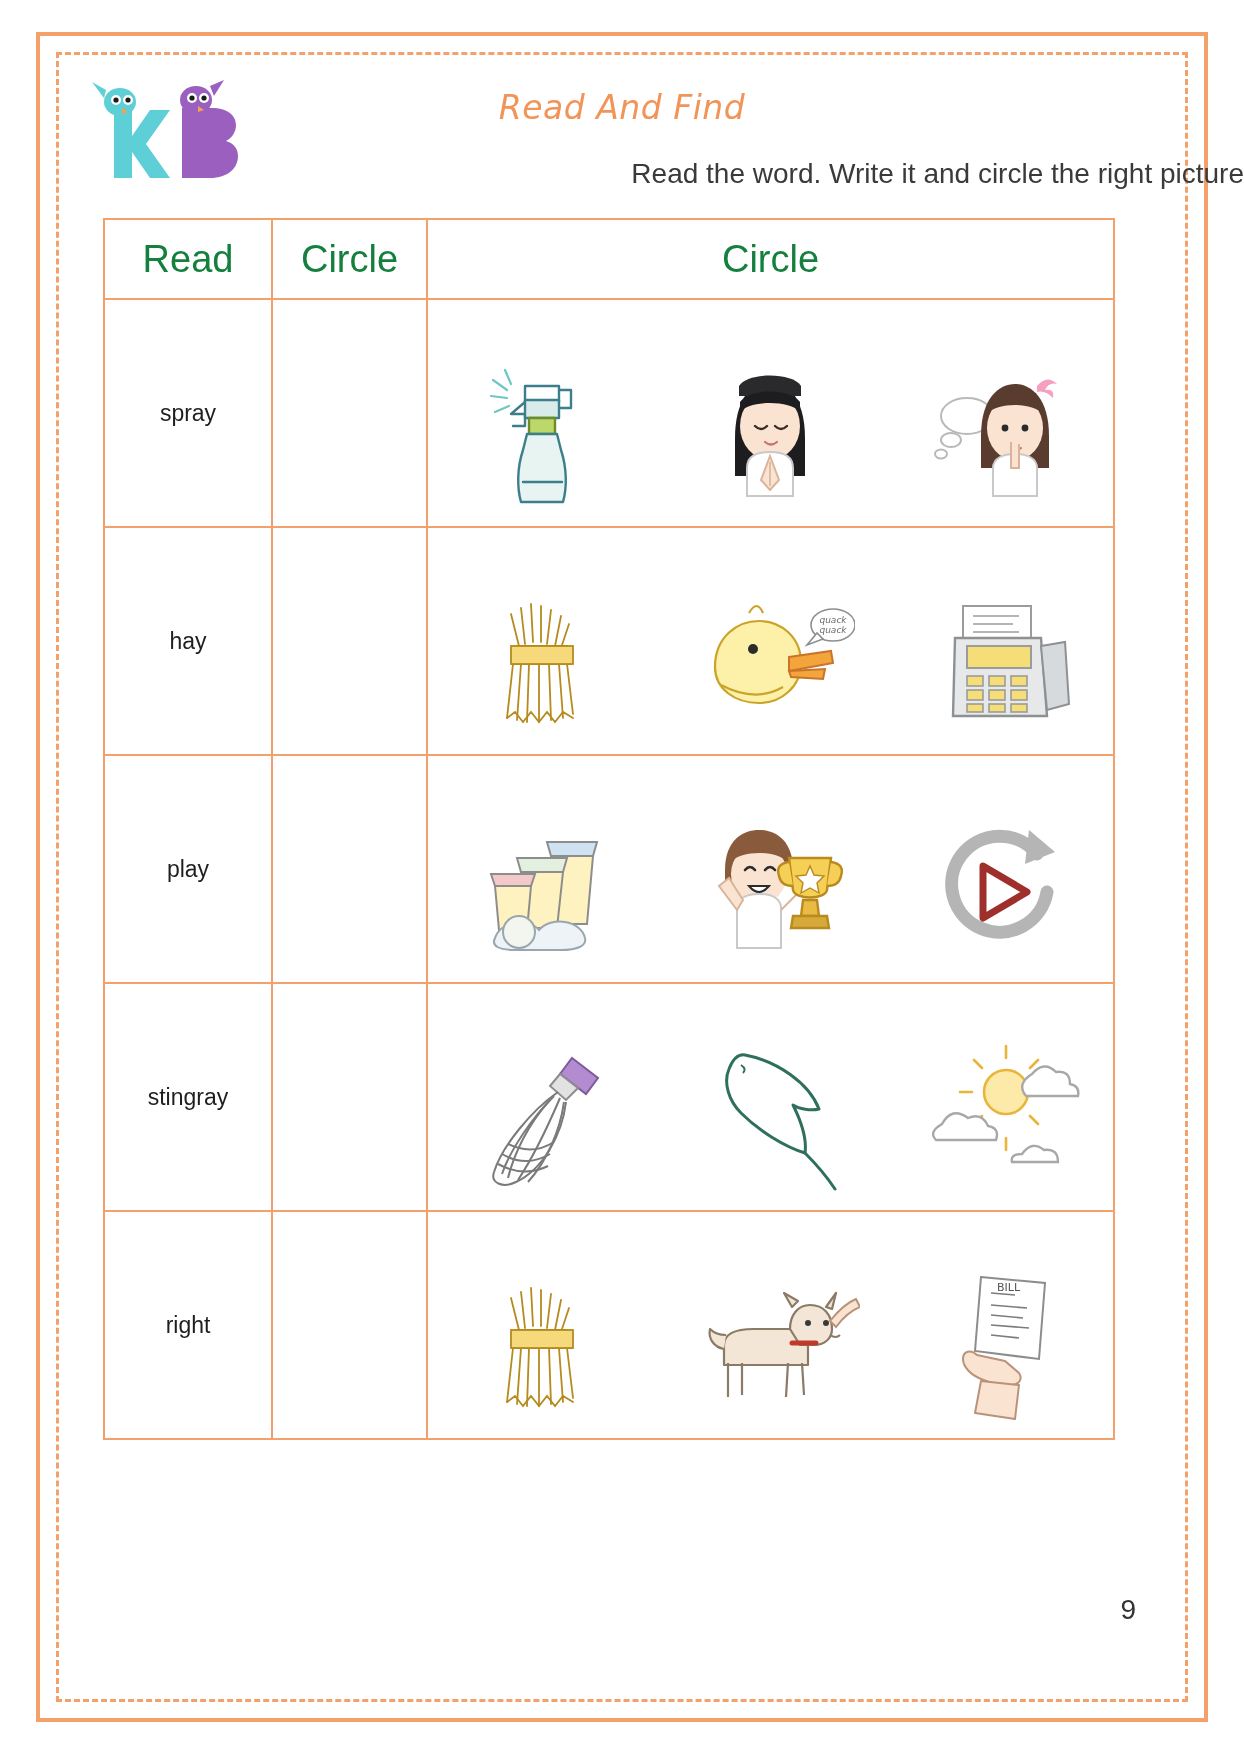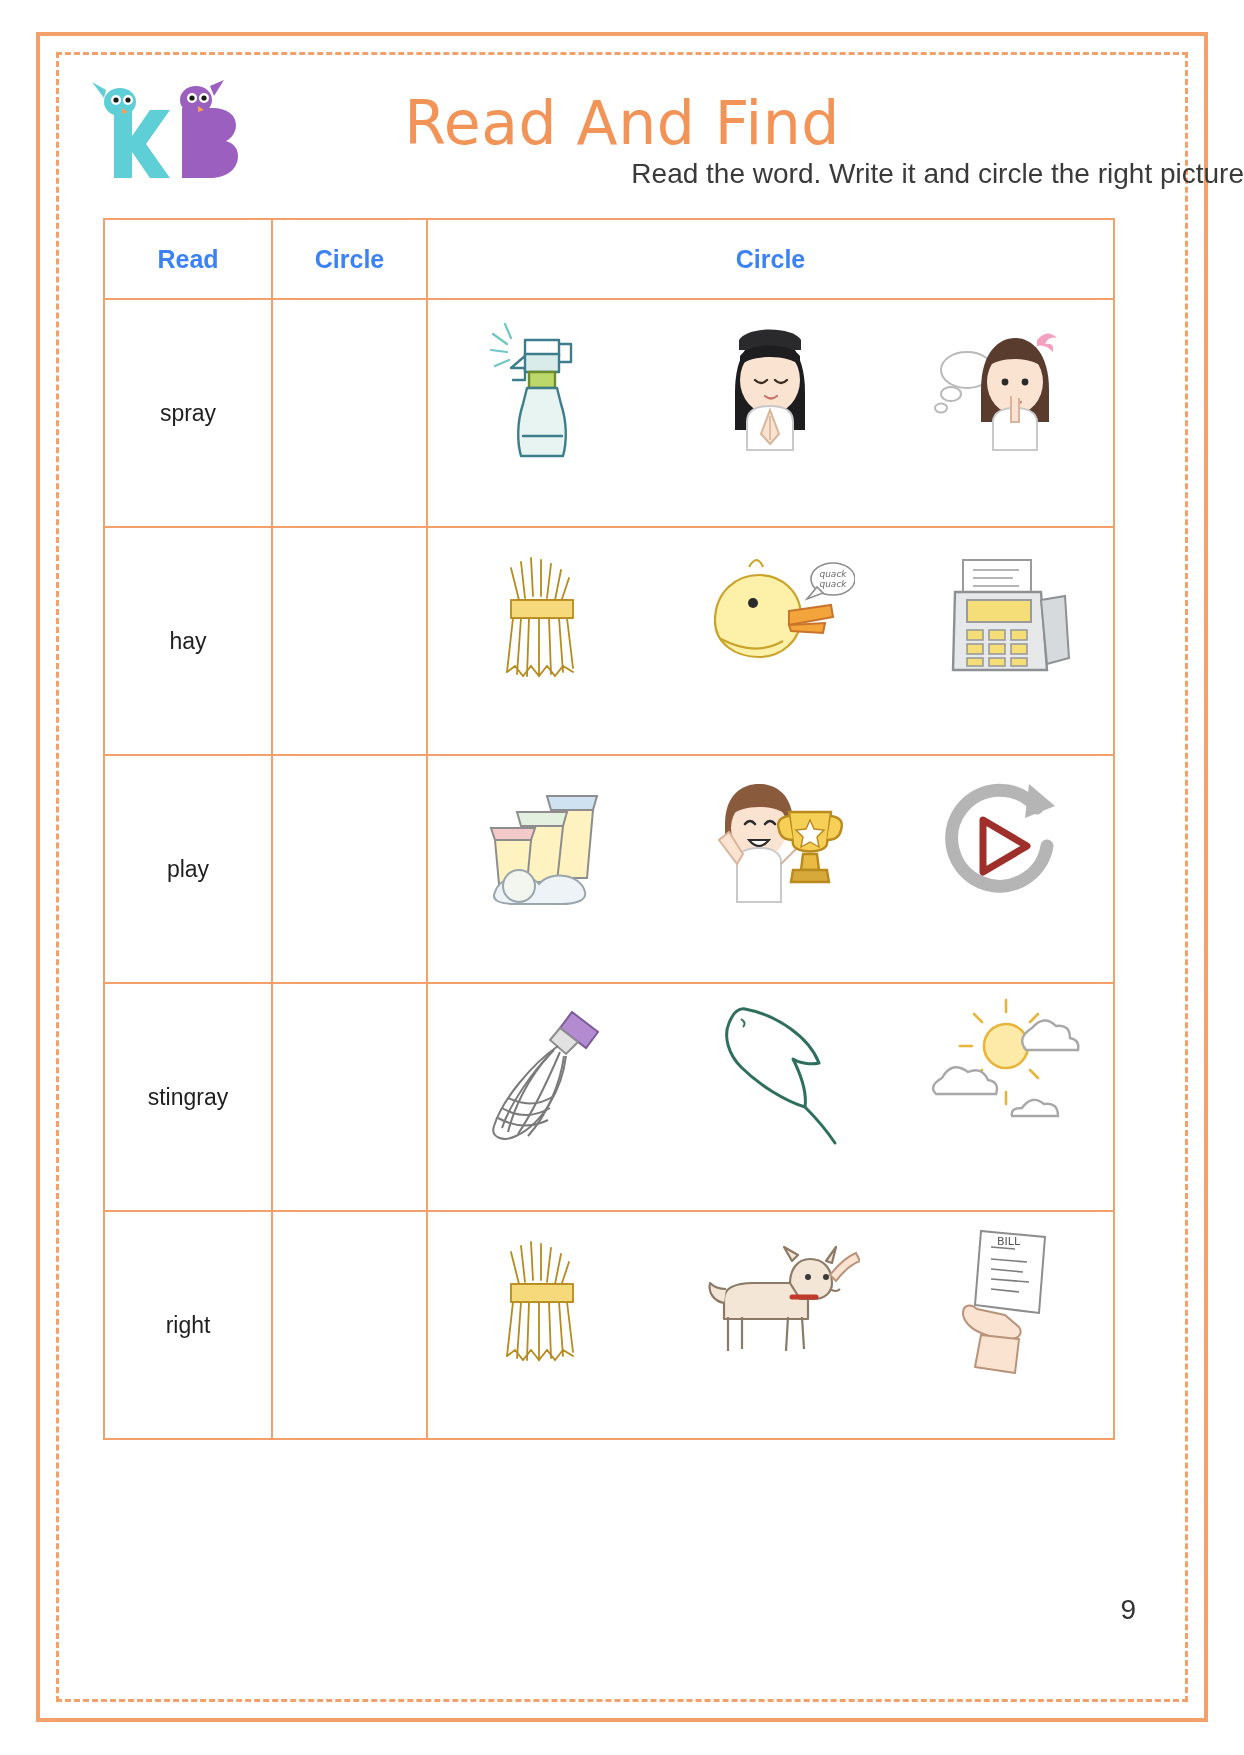--- a/index.html
+++ b/index.html
@@ -46,21 +46,22 @@
     left: 86px; top: 78px;
     width: 160px;
     height: 110px;
   }
   .title {
     position: absolute;
     left: 0; top: 88px;
     width: 1244px;
     text-align: center;
     font-family: "DejaVu Sans", sans-serif;
-    font-size: 60px;
+    font-size: 33px;
+    font-style: italic;
     color: #f29457;
     letter-spacing: 0.5px;
   }
   .subtitle {
     position: absolute;
     left: 0; top: 158px;
     width: 1244px;
     text-align: right;
     font-size: 28px;
     color: #3a3a3a;
@@ -77,35 +78,35 @@
     border: 2px solid #f3a06a;
     padding: 0;
     vertical-align: middle;
   }
   .col-read { width: 168px; }
   .col-write { width: 155px; }
   .col-circle { width: 687px; }
   .head-cell {
     height: 78px;
     text-align: center;
-    font-weight: bold;
-    font-size: 25px;
-    color: #3b82f6;
+    font-weight: normal;
+    font-size: 38px;
+    color: #15803d;
   }
   .word-cell {
     text-align: center;
     font-size: 23px;
     color: #1f1f1f;
   }
   .row-body td { height: 226px; }
   .write-cell { background: #fff; }
   .circle-cell { background: #fff; }
   .pics {
     display: flex;
-    align-items: flex-start;
+    align-items: flex-end;
     justify-content: space-around;
     height: 226px;
     width: 100%;
   }
   .pic {
     width: 180px;
     height: 180px;
     display: flex;
     align-items: center;
     justify-content: center;

